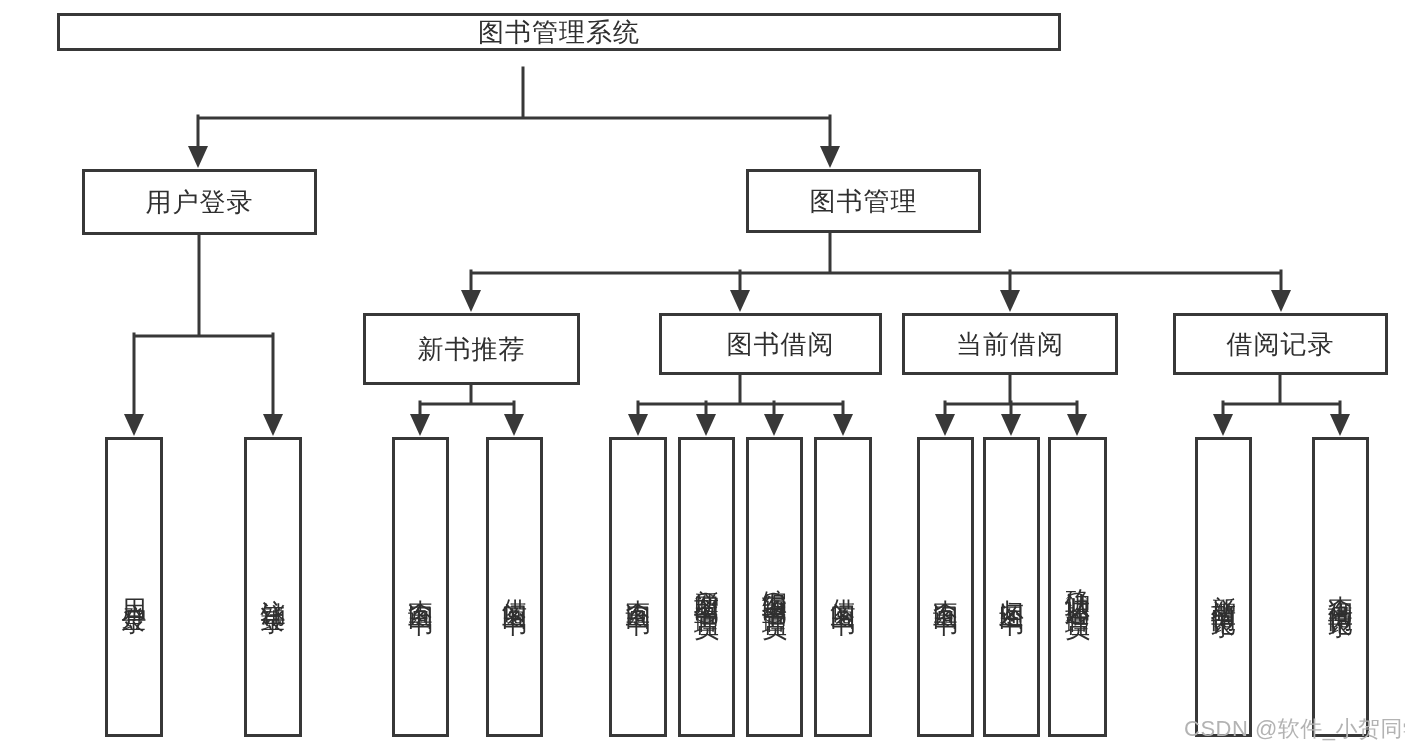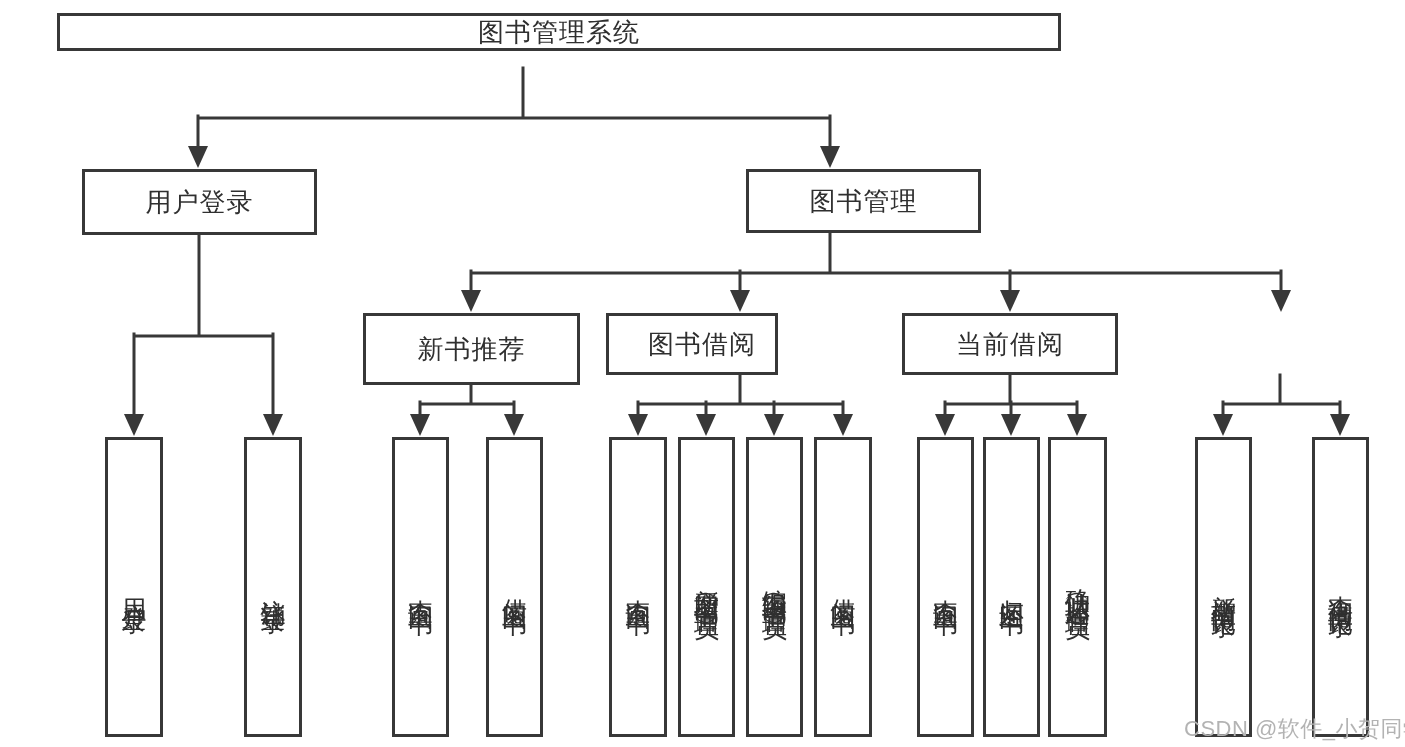--- a/index.html
+++ b/index.html
@@ -86,22 +86,23 @@
     <polygon points="1213,414 1233,414 1223,436"></polygon>
     <polygon points="1330,414 1350,414 1340,436"></polygon>
   </svg>
 
   <div class="box h-box" style="left:21px;top:13px;width:1004px;height:38px;margin-left:36px;">图书管理系统</div>
 
   <div class="box h-box" style="left:82px;top:169px;width:235px;height:66px;">用户登录</div>
   <div class="box h-box" style="left:712px;top:169px;width:235px;height:64px;margin-left:34px;">图书管理</div>
 
   <div class="box h-box" style="left:363px;top:313px;width:217px;height:72px;">新书推荐</div>
-  <div class="box h-box" style="left:606px;top:313px;width:172px;height:62px;padding-left:20px;">图书借阅</div>
+  <div class="box h-box" style="left:659px;top:313px;width:223px;height:62px;padding-left:20px;">图书借阅</div>
   <div class="box h-box" style="left:902px;top:313px;width:216px;height:62px;font-family:Liberation Serif, serif;">当前借阅</div>
+  <div class="box h-box" style="left:1173px;top:313px;width:215px;height:62px;">借阅记录</div>
 
   <div class="box v-box" style="left:105px;top:437px;width:58px;height:300px;">
     <span>用户登录</span>
   </div>
   <div class="box v-box" style="left:244px;top:437px;width:58px;height:300px;">
     <span>注销登录</span>
   </div>
 
   <div class="box v-box" style="left:392px;top:437px;width:57px;height:300px;">
     <span>查询图书</span>

